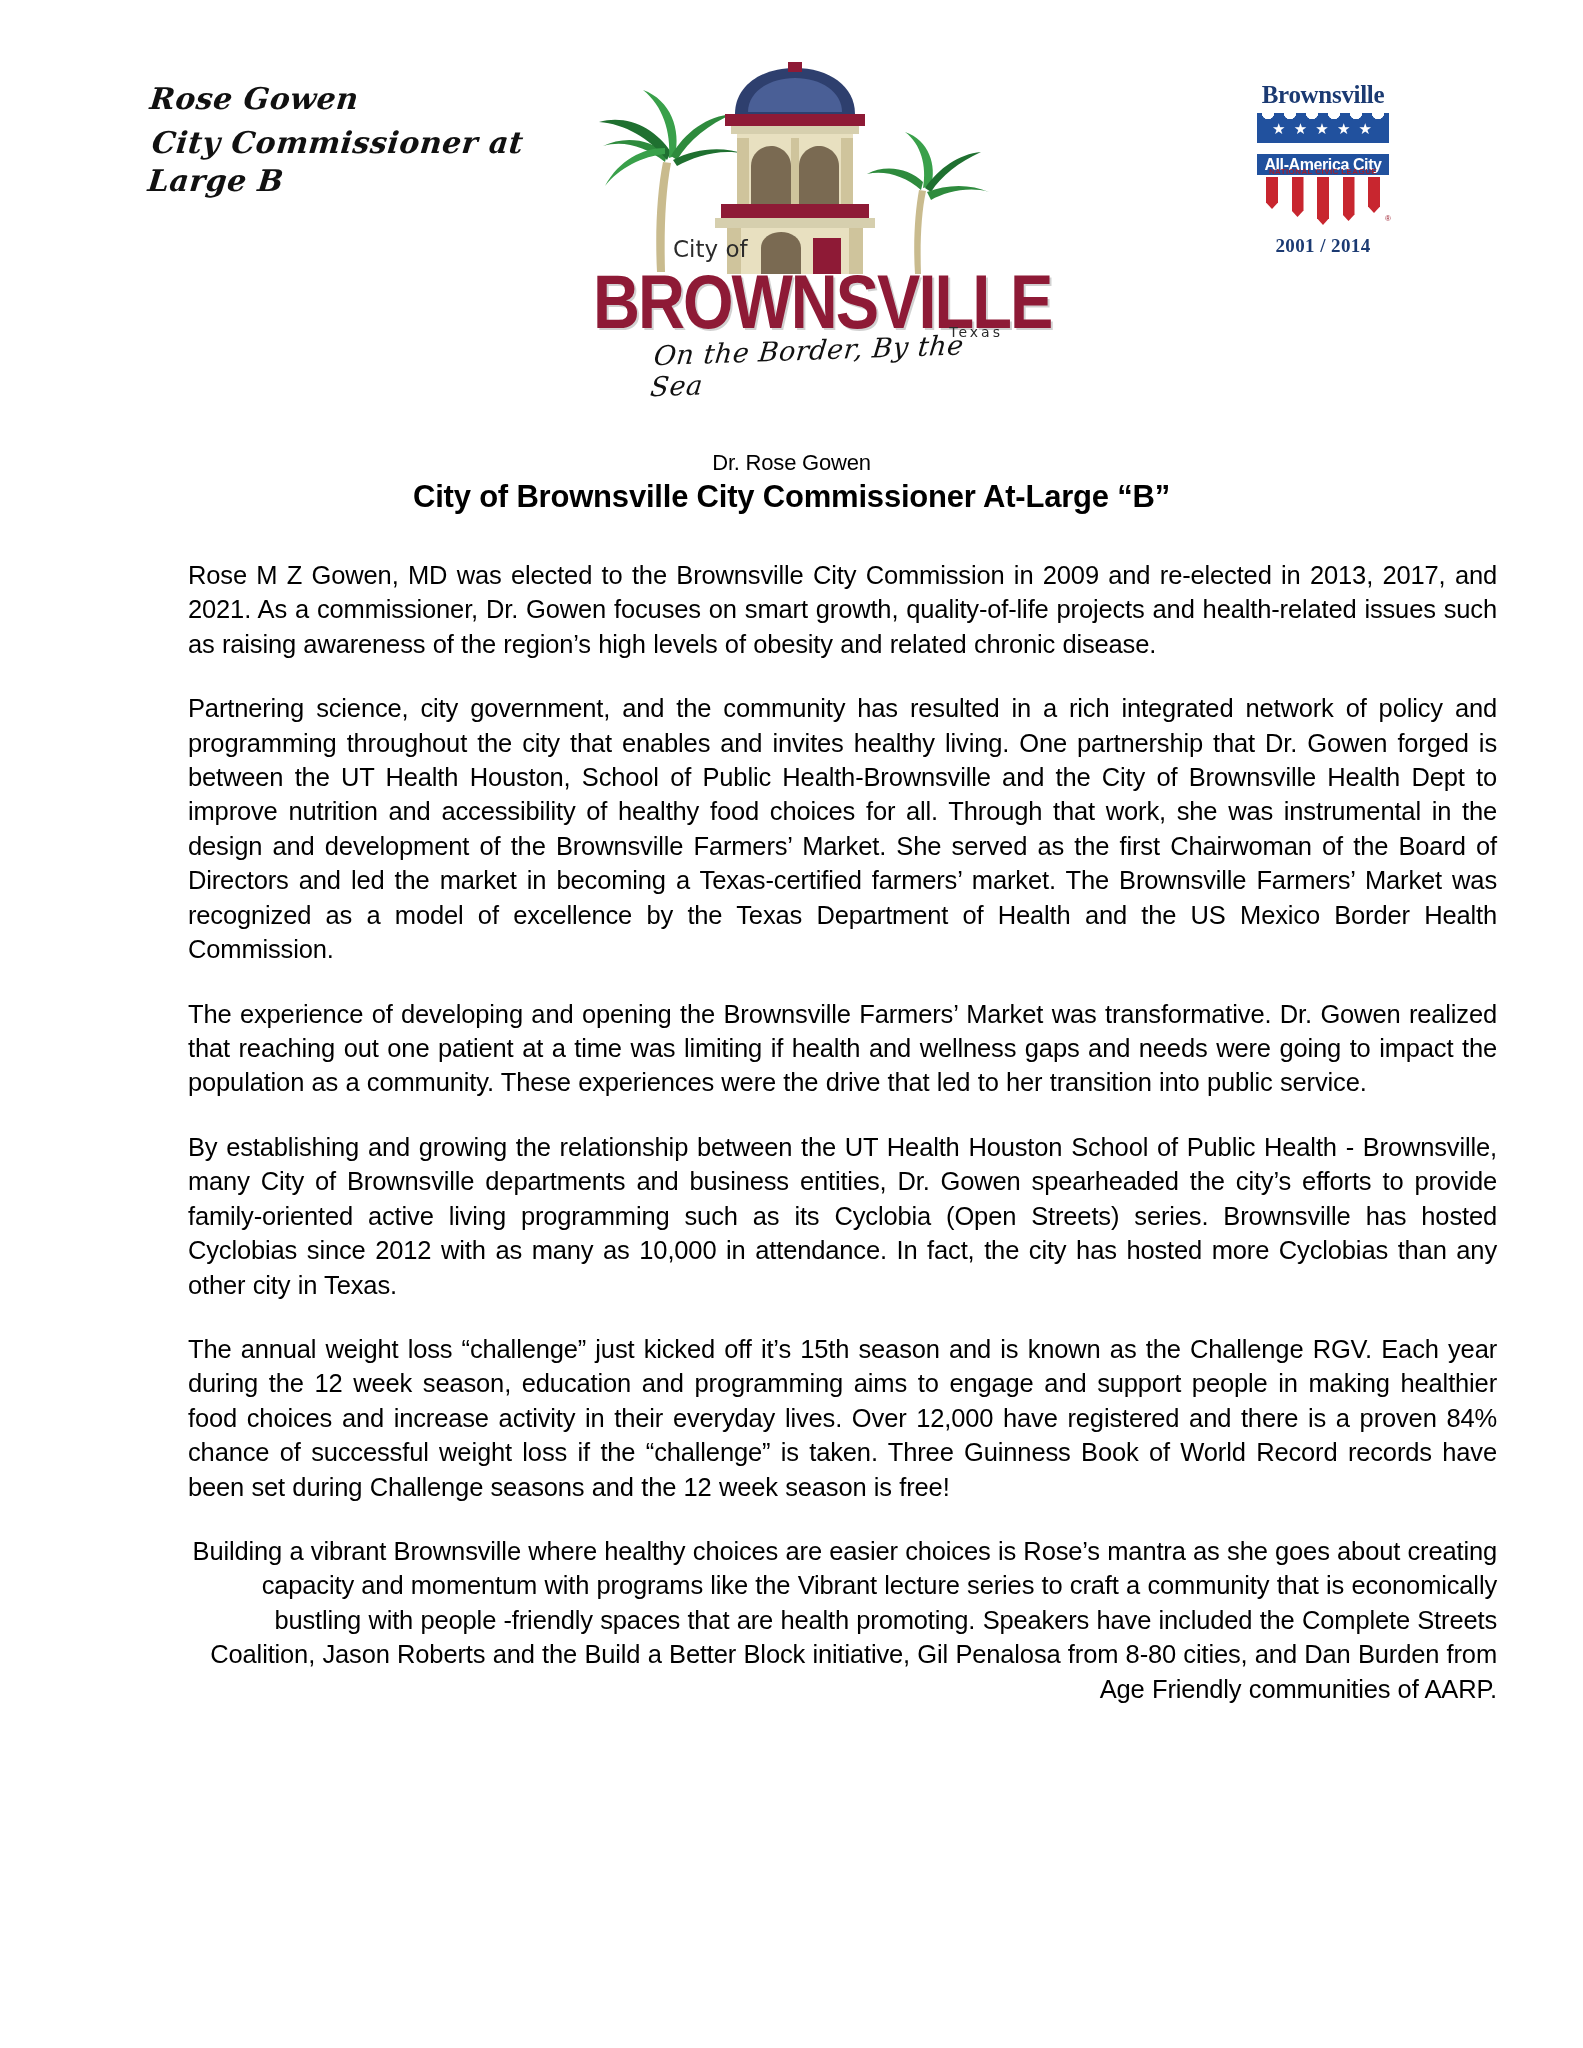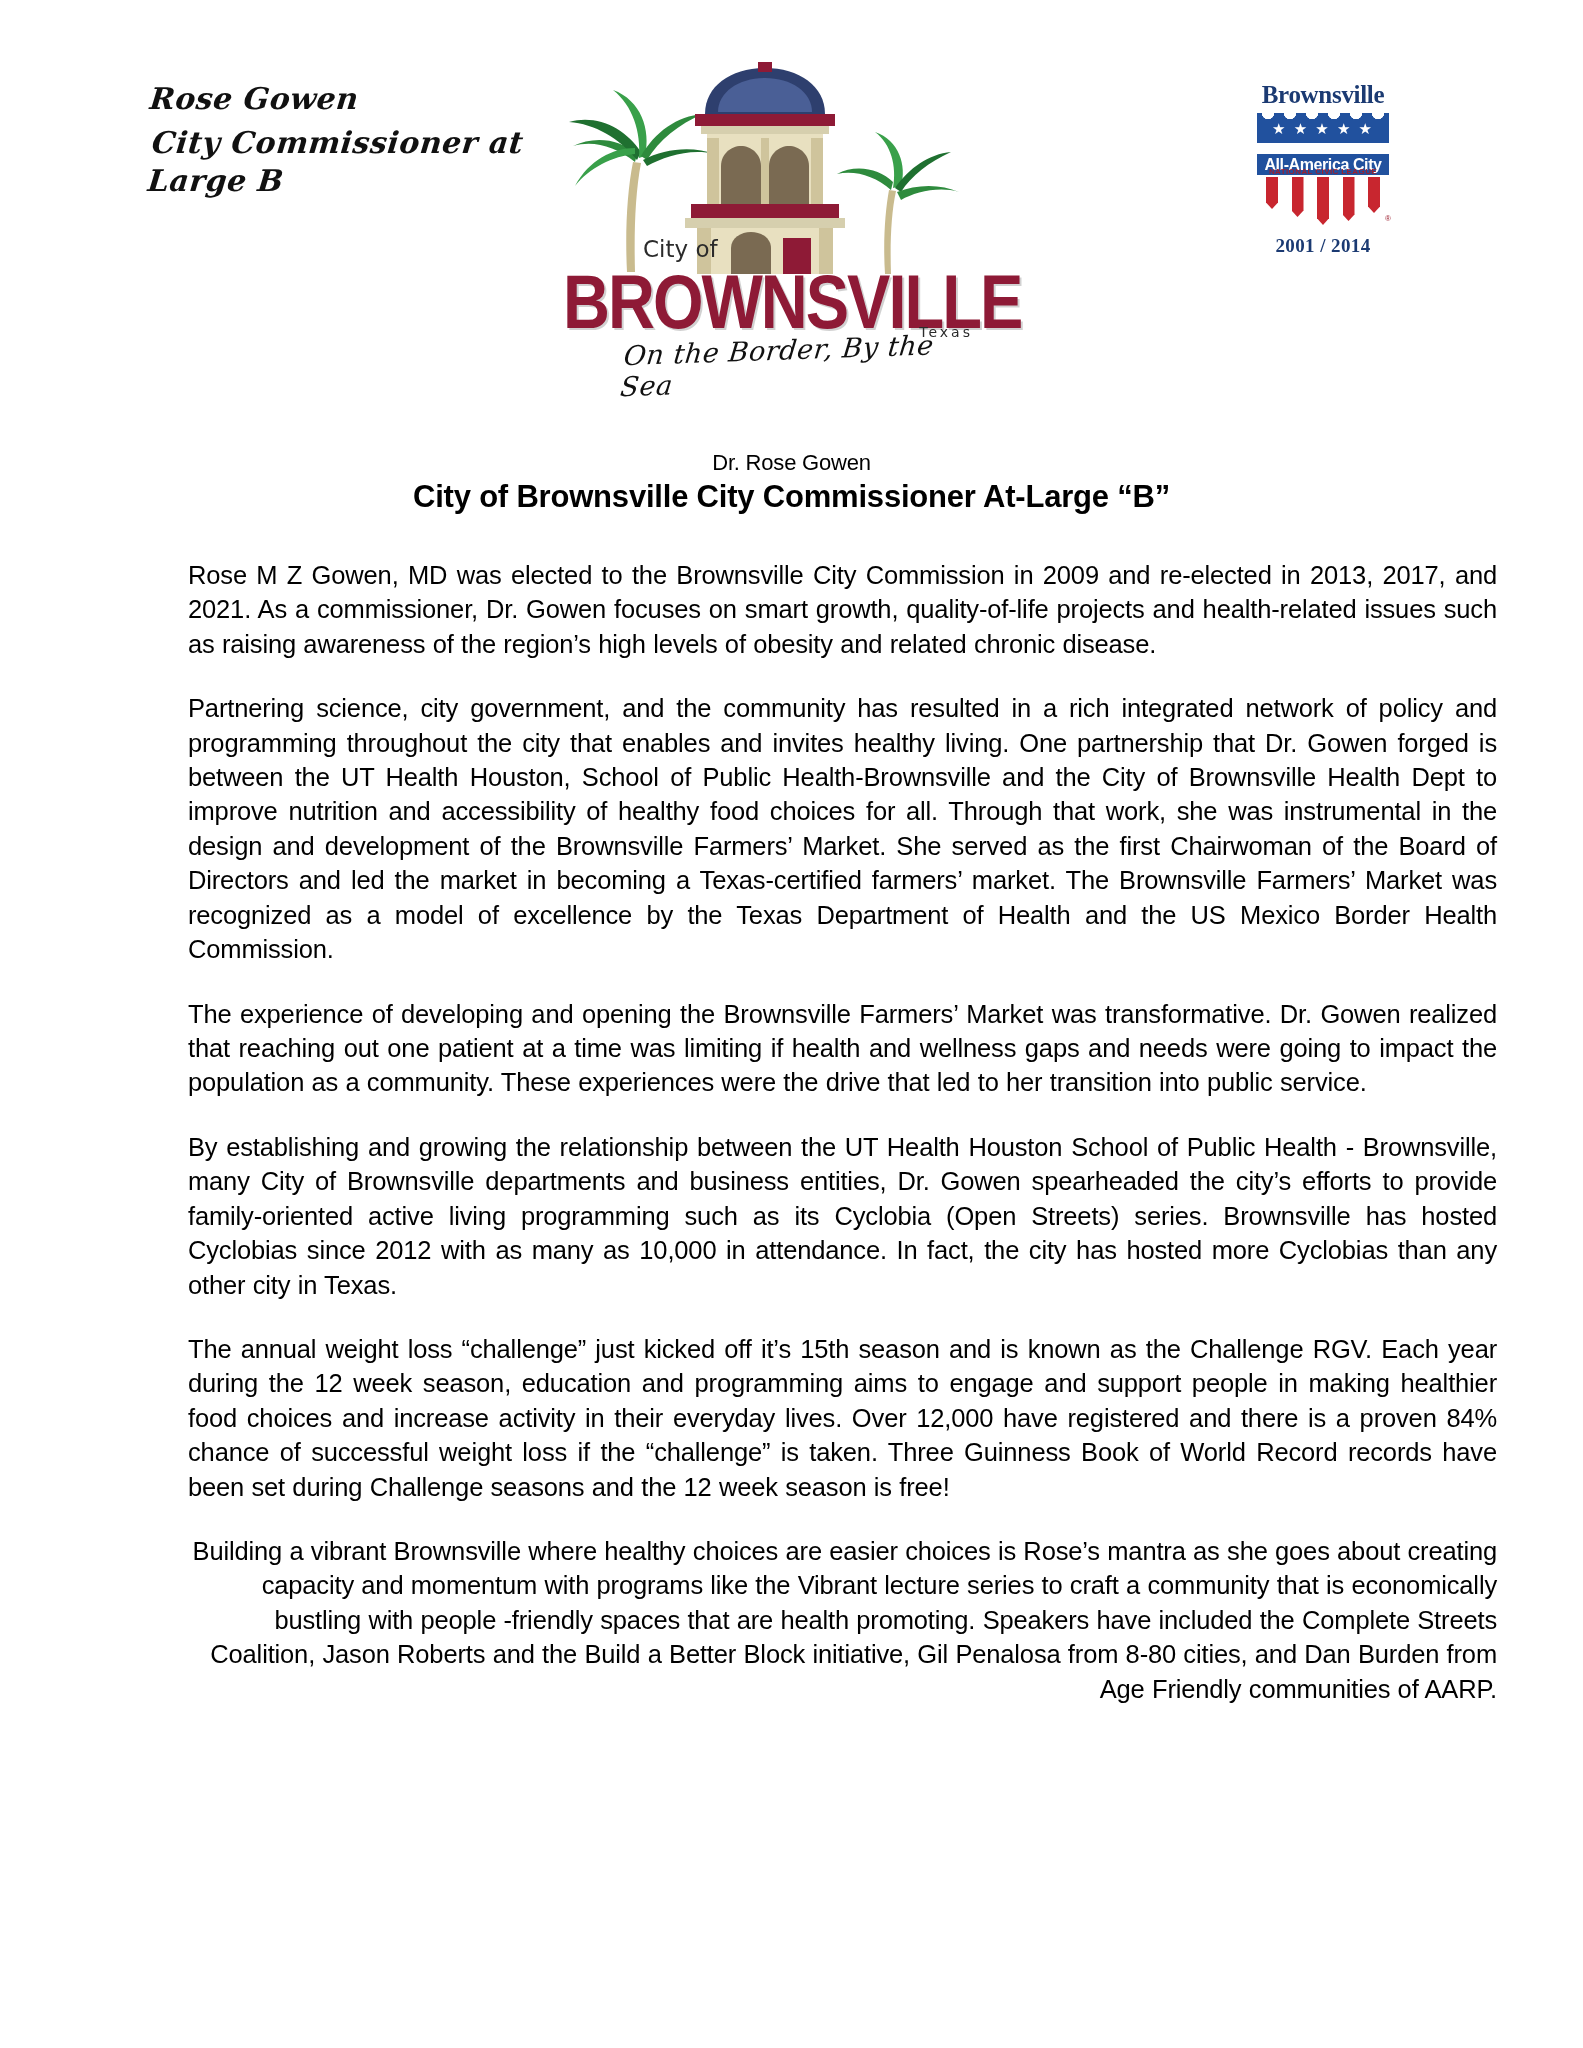--- a/index.html
+++ b/index.html
@@ -51,21 +51,21 @@
   .letterhead .lh-line2 {
     font-size: 30px;
     display: block;
     margin-top: 6px;
     transform: skewX(-6deg);
   }
 
   
   .city-logo {
     position: absolute;
-    left: 555px;
+    left: 585px;
     top: 62px;
     width: 420px;
     height: 310px;
     text-decoration: underline;
   }
   .logo-art {
     position: absolute;
     left: 0;
     top: 0;
     width: 420px;

